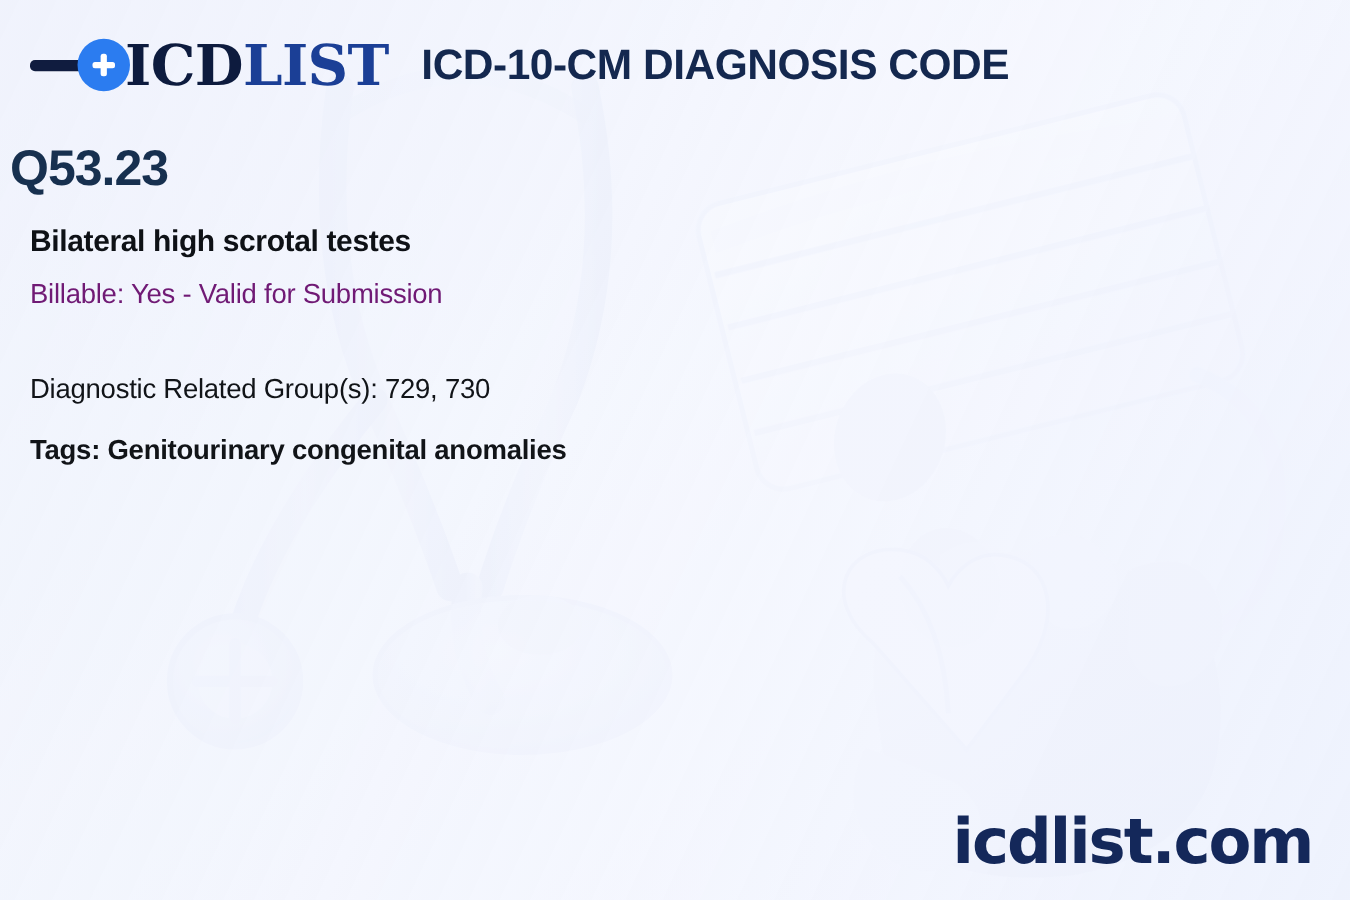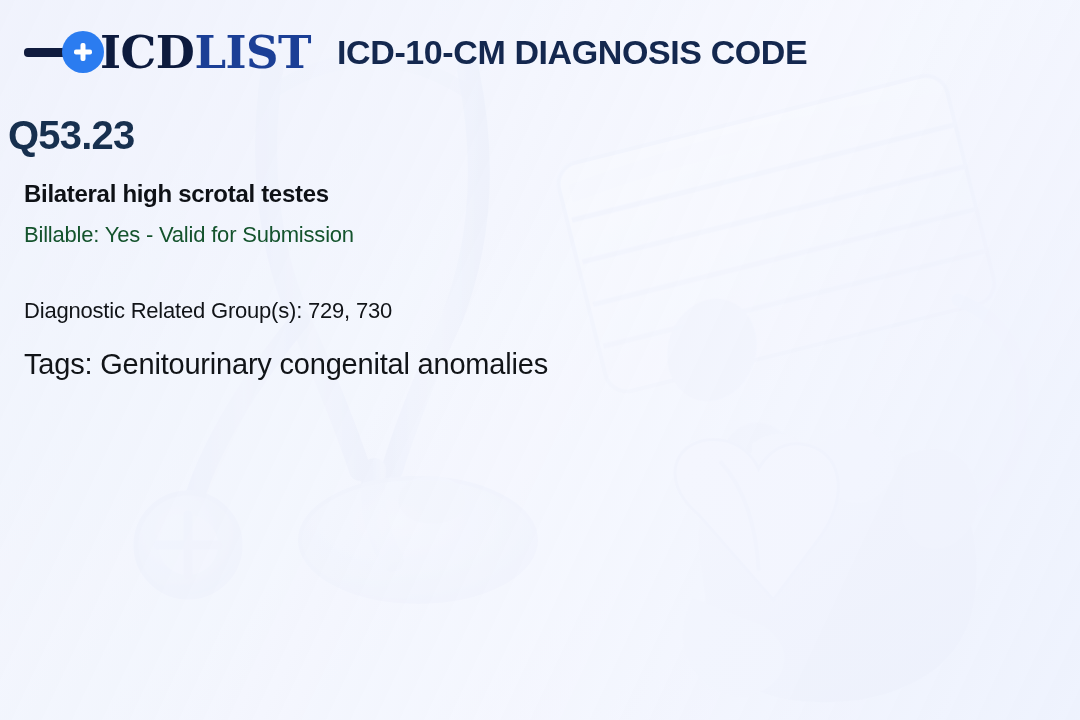--- a/index.html
+++ b/index.html
@@ -144,39 +144,39 @@
     color: #0e1116;
     line-height: 1.2;
   }
   #billable {
     position: absolute;
     left: 24px;
     top: 222px;
     font-weight: 400;
     font-size: 22px;
     letter-spacing: -0.2px;
-    color: #14532d;
+    color: #701a75;
     line-height: 1.2;
   }
   #drg {
     position: absolute;
     left: 24px;
     top: 298px;
     font-weight: 400;
     font-size: 22px;
     letter-spacing: -0.2px;
     color: #111418;
     line-height: 1.2;
   }
   #tags {
     position: absolute;
     left: 24px;
     top: 347px;
-    font-weight: 400;
-    font-size: 29px;
+    font-weight: 700;
+    font-size: 22px;
     letter-spacing: -0.2px;
     color: #111418;
     line-height: 1.2;
   }
   #url {
     position: absolute;
     left: 24px;
     top: 444px;
     font-weight: 400;
     font-size: 16px;
@@ -330,15 +330,16 @@
 
     <div id="description">Bilateral high scrotal testes</div>
 
     <div id="billable">Billable: Yes - Valid for Submission</div>
 
     <div id="drg">Diagnostic Related Group(s): 729, 730</div>
 
     <div id="tags">Tags: Genitourinary congenital anomalies</div>
 
 
+    <div id="footer-brand">icdlist.com</div>
 
   </div>
 </div>
 
 </body></html>

